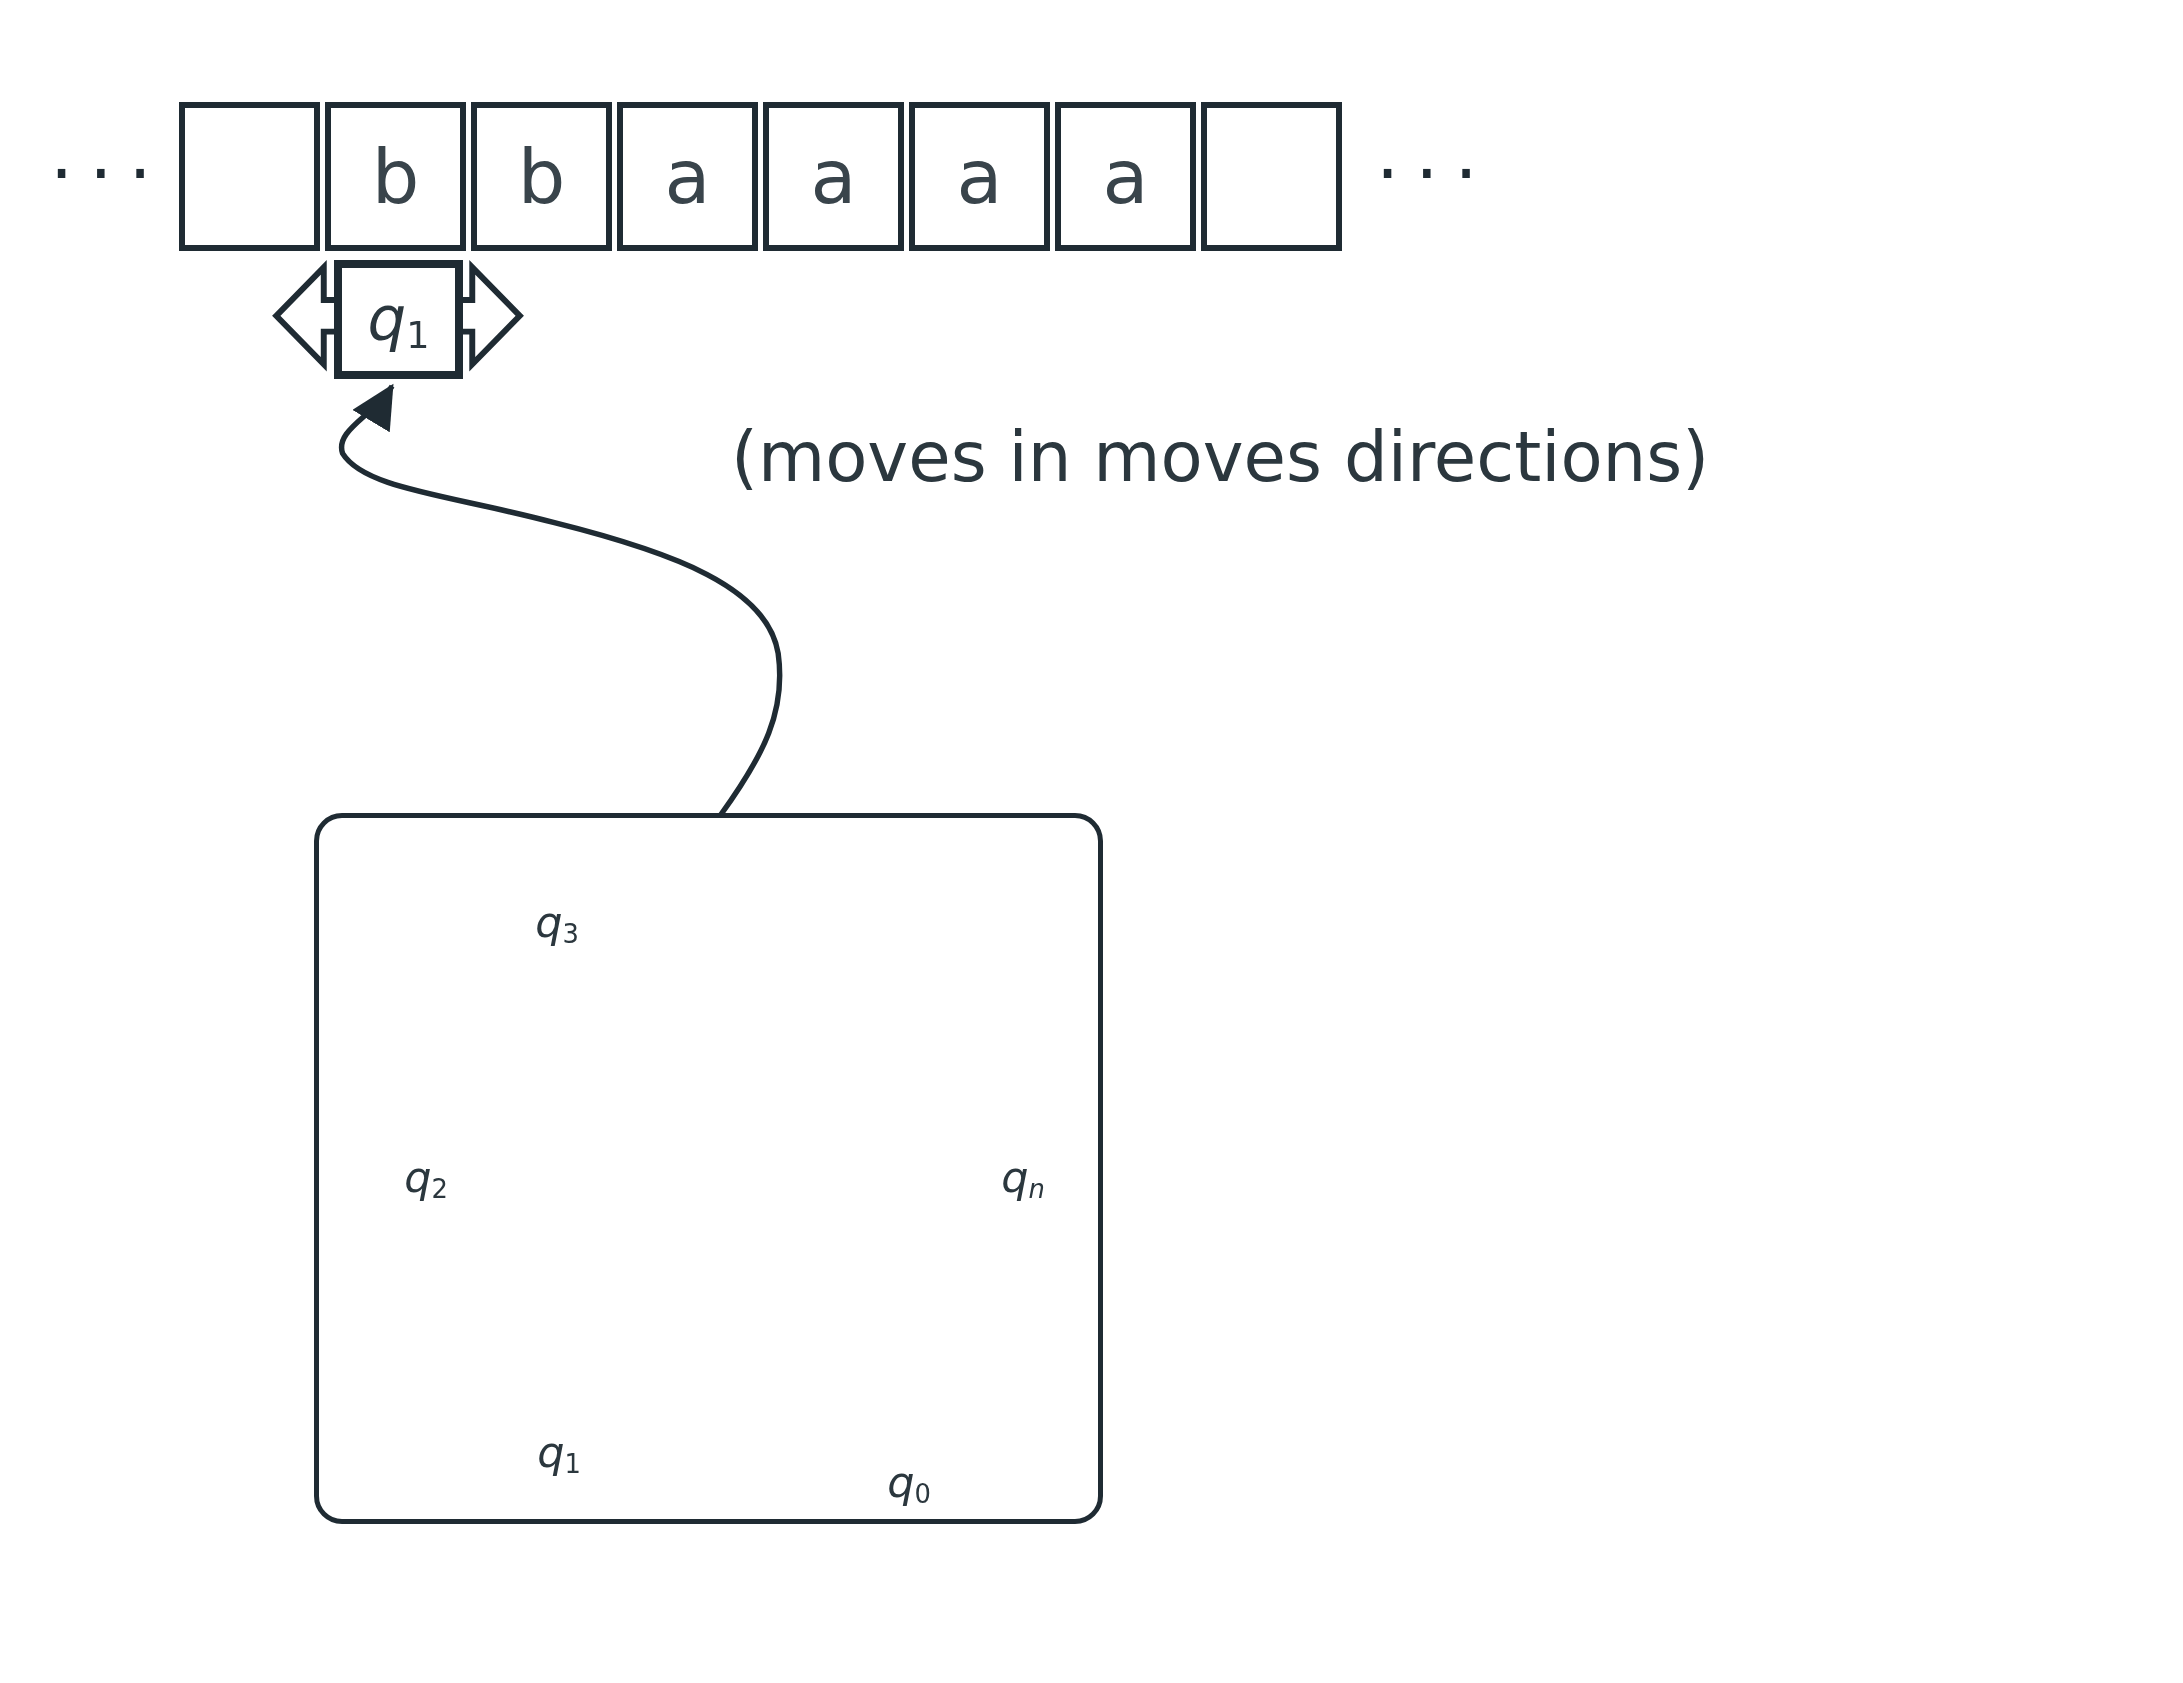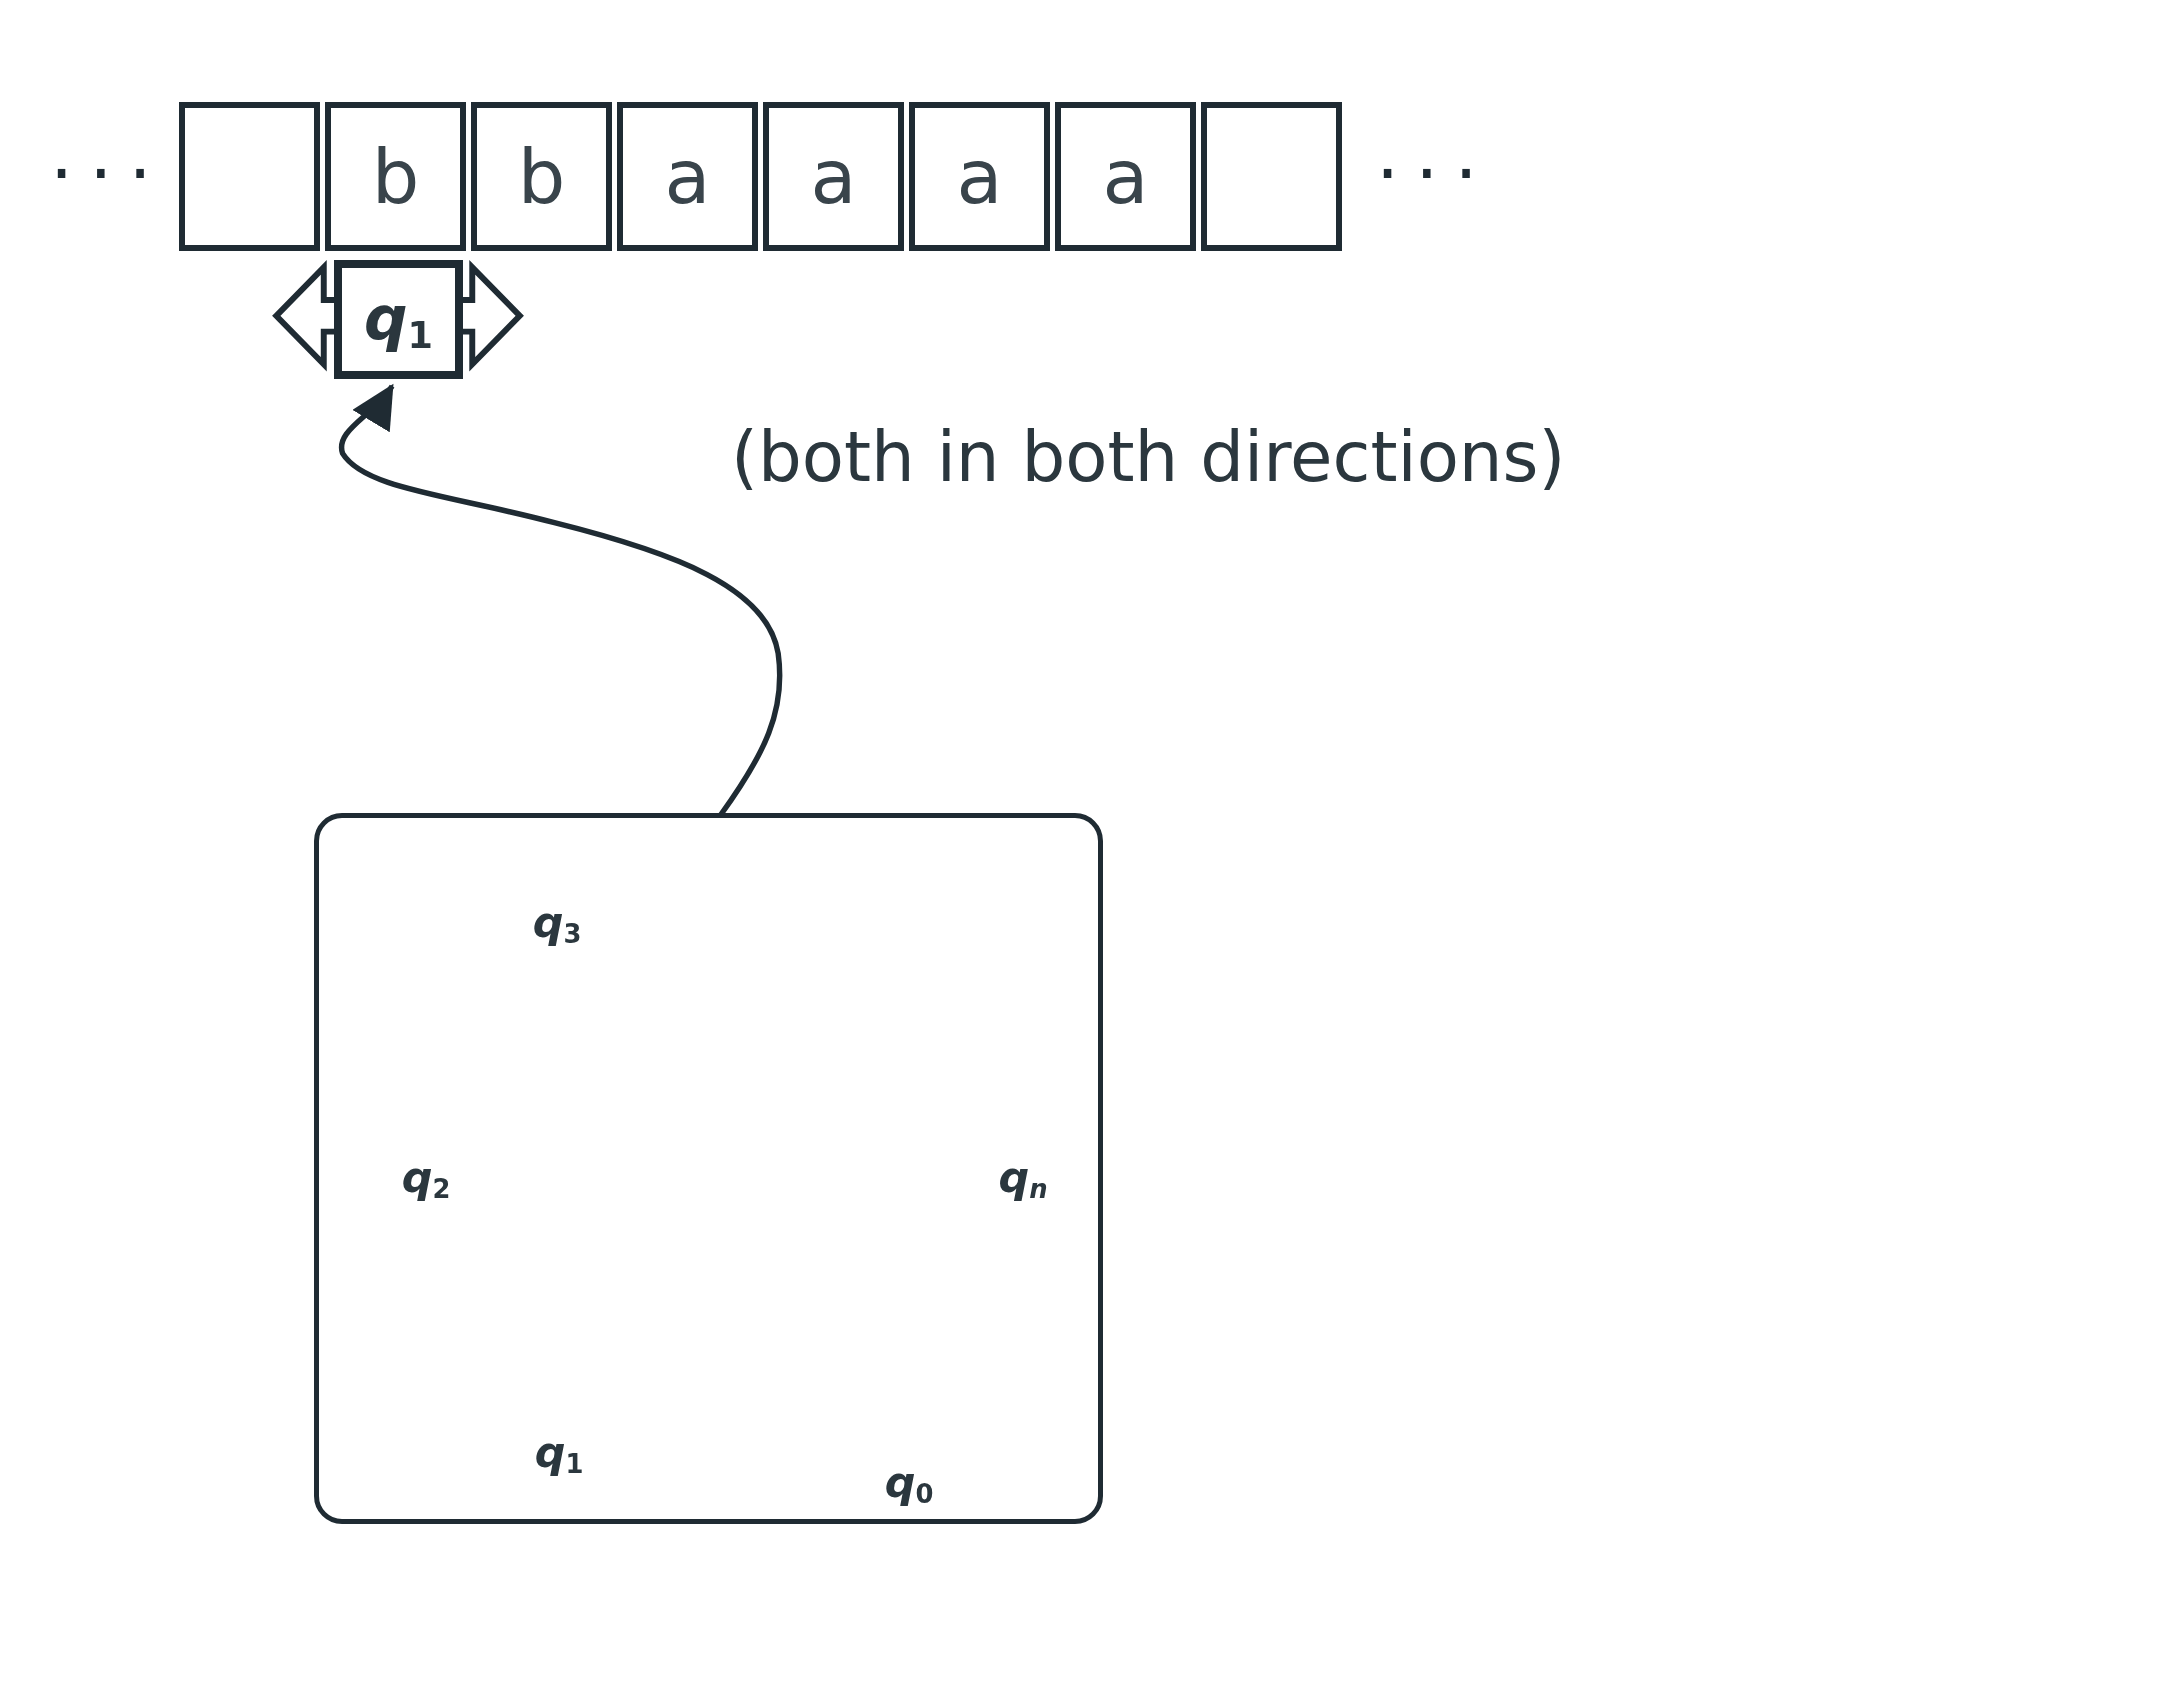--- a/index.html
+++ b/index.html
@@ -38,21 +38,21 @@
   }
   
   .head-box{
     position:absolute;left:334px;top:260px;
     width:129px;height:119px;box-sizing:border-box;
     border:8px solid #1f2b33;background:#ffffff;
     display:flex;align-items:center;justify-content:center;
     z-index:3;
   }
   .state{
-    font-style:italic;font-size:61px;color:#2b373e;white-space:nowrap;font-weight:bold;
+    font-style:italic;font-size:61px;color:#2b373e;white-space:nowrap;
   }
   .state sub{
     font-style:normal;font-size:0.60em;vertical-align:-0.25em;
   }
   .state.sub-italic sub{font-style:italic;}
   .head-caption{
     position:absolute;left:731px;top:392px;
     font-size:69px;line-height:131px;color:#2b373e;
     white-space:nowrap;z-index:2;
   }
@@ -126,21 +126,21 @@
 
   <div class="ellipsis left">···</div>
   <div class="ellipsis right">···</div>
 
 
   <div class="head-box">
     <span class="state"><span>q</span><sub>1</sub></span>
   </div>
 
   <div class="head-caption">
-    <div>(both in both directions)</div>
+    <div>(moves in moves directions)</div>
   </div>
 
   <div class="fc-box"></div>
 
   <span class="state fc-state s-q3"><span>q</span><sub>3</sub></span>
   <span class="state fc-state s-q2"><span>q</span><sub>2</sub></span>
   <span class="state fc-state s-qn sub-italic"><span>q</span><sub>n</sub></span>
   <span class="state fc-state s-q1"><span>q</span><sub>1</sub></span>
   <span class="state fc-state s-q0"><span>q</span><sub>0</sub></span>
 

